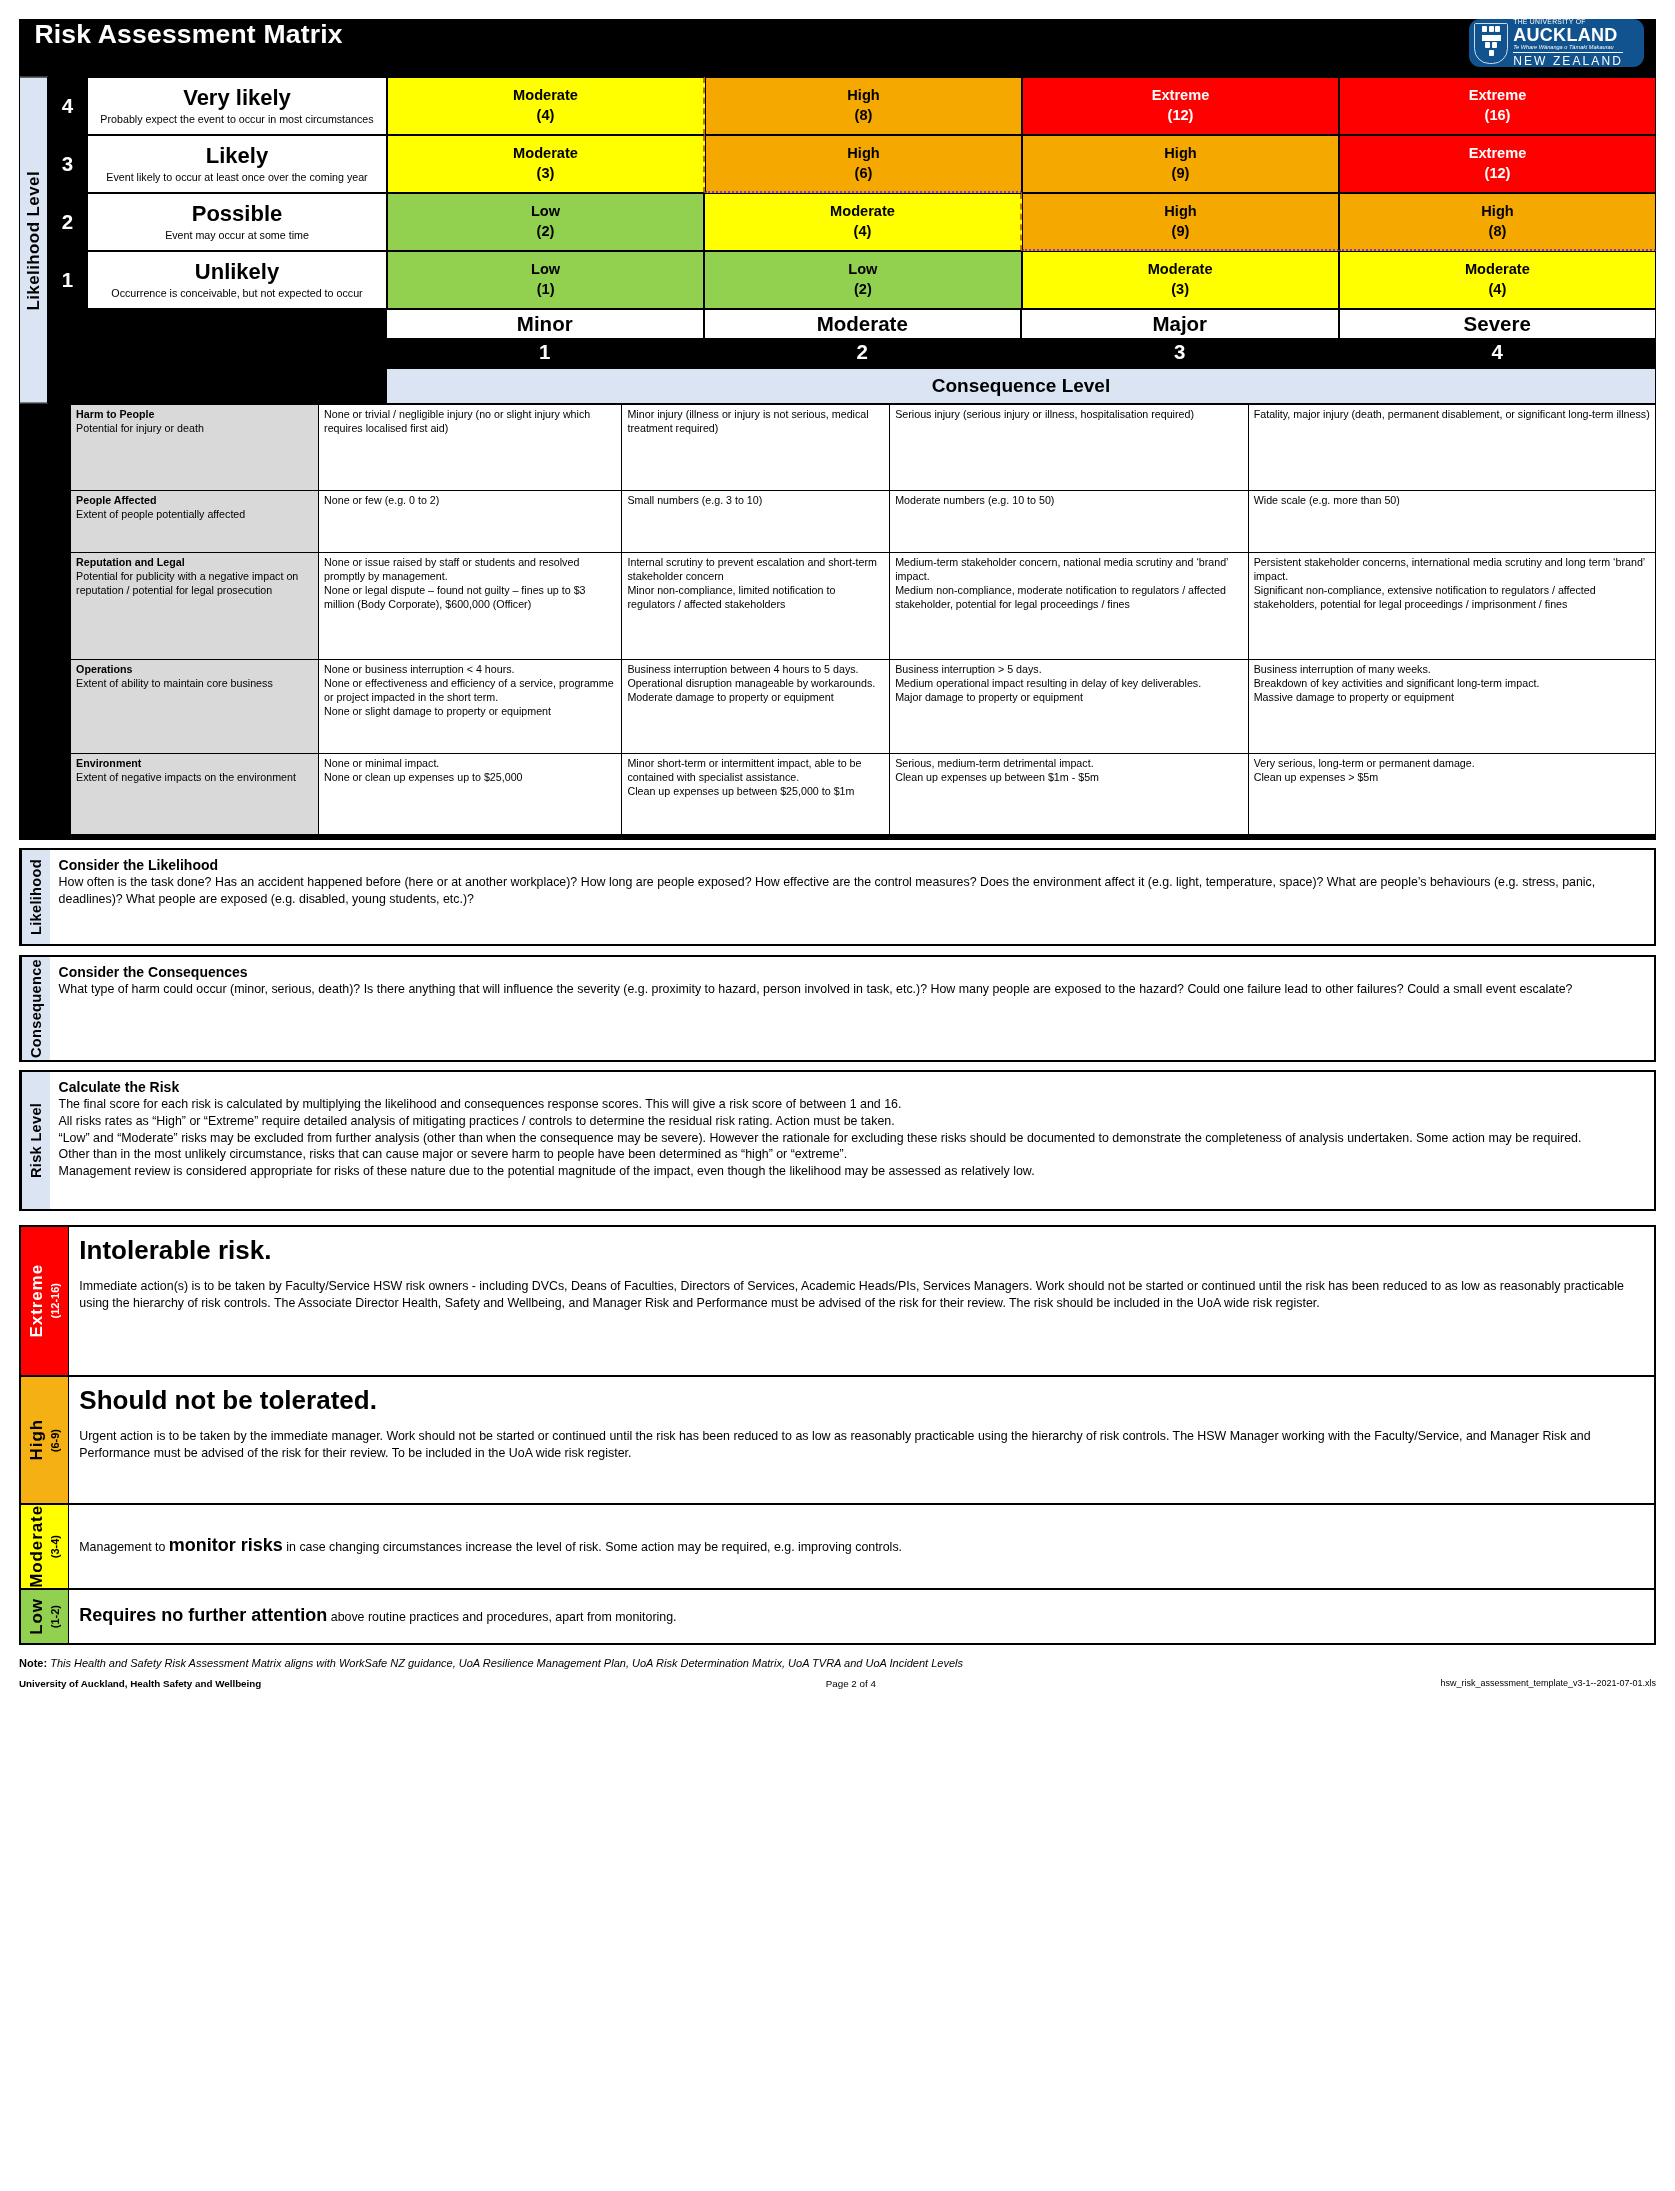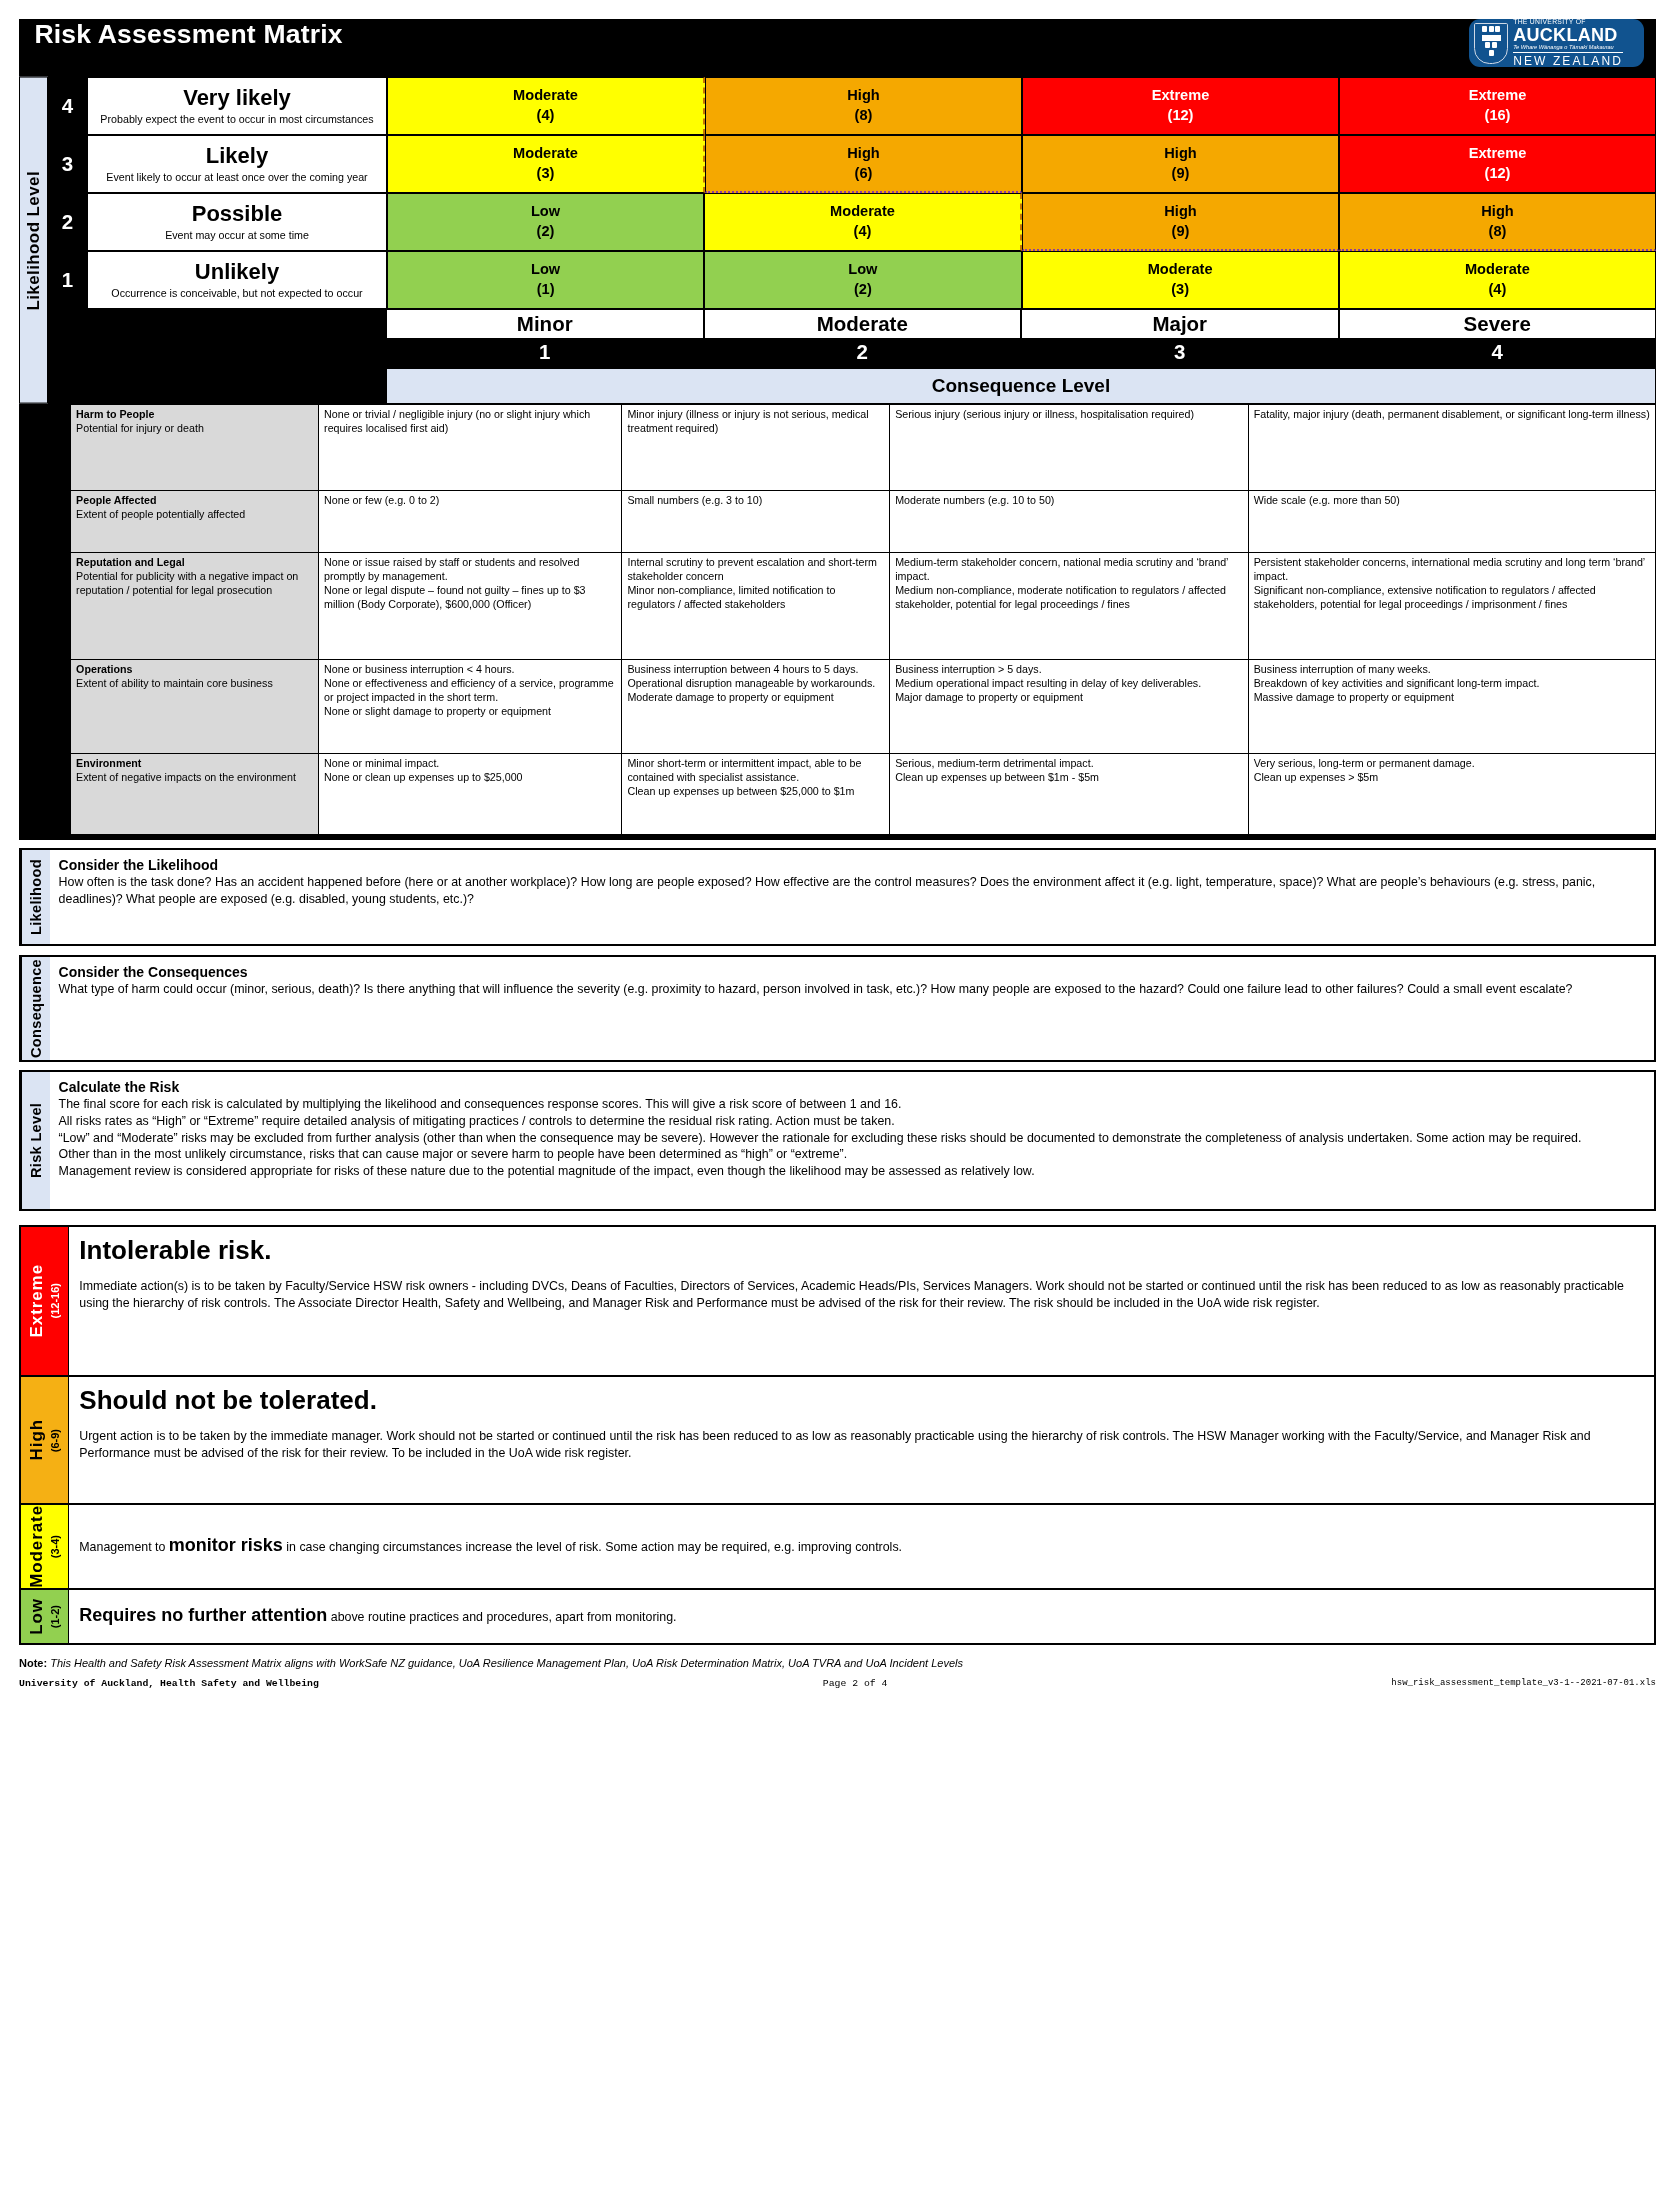--- a/index.html
+++ b/index.html
@@ -185,21 +185,21 @@
   .row-high { min-height: 128px; }
   .row-moderate { min-height: 79px; }
   .row-low { min-height: 53px; }
   .action-row.centered .action-body { display:flex; align-items:center; }
 
   
   .note { margin-top: 12px; font-size: 11px; font-style: italic; }
   .note b { font-style: normal; }
   .footer {
     margin-top: 8.6px; display:flex; justify-content: space-between;
-    font-size: 9.8px; font-weight: bold; padding-bottom: 15.4px; font-family: Liberation Mono, monospace;
+    font-size: 9.8px; font-weight: bold; padding-bottom: 15.4px;
   }
   .footer .mid { font-weight: normal; }
   .footer .right { font-weight: normal; font-size: 9px; }
 </style>
 </head>
 <body>
 
 <div class="page">
 
   <div class="header">

